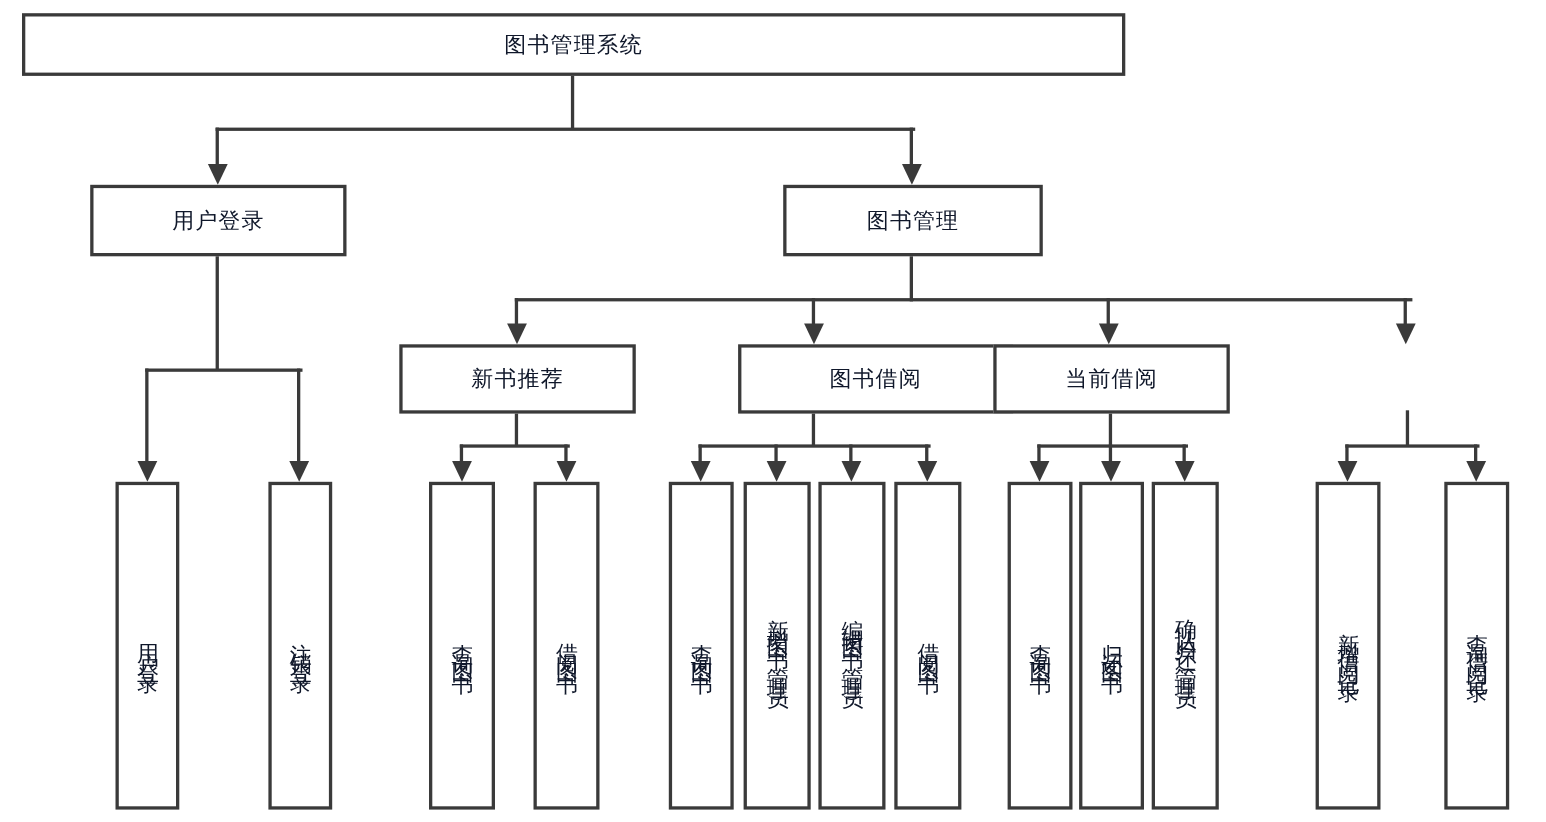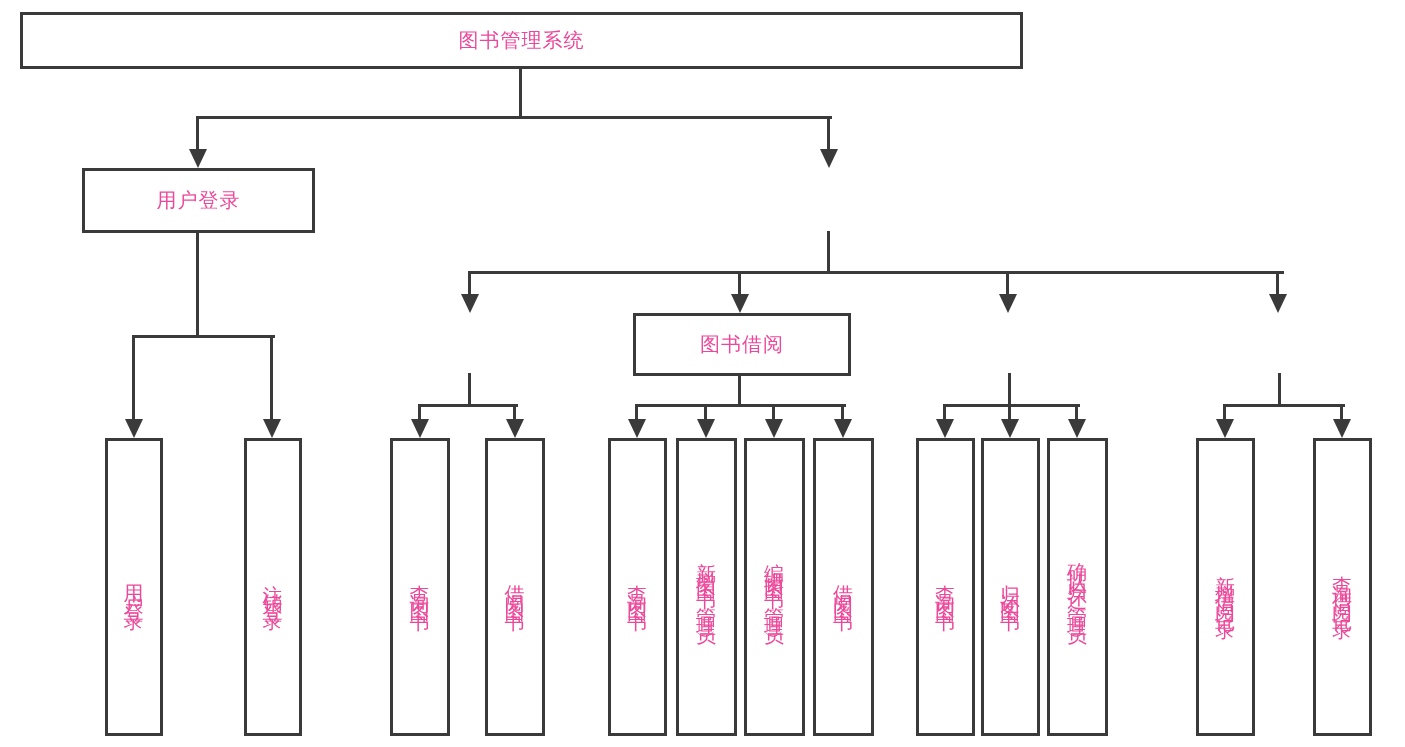--- a/index.html
+++ b/index.html
@@ -11,21 +11,21 @@
   
   .vl{position:absolute;width:3px;background:#3a3a3a;}
   .hl{position:absolute;height:3px;background:#3a3a3a;}
   .ah{position:absolute;width:0;height:0;
       border-left:9px solid transparent;border-right:9px solid transparent;
       border-top:19px solid #3a3a3a;}
   
   .node{
     position:absolute;box-sizing:border-box;border:3px solid #3a3a3a;background:#fff;
     display:flex;align-items:center;justify-content:center;
-    font-size:20px;letter-spacing:1px;color:#ec4899;
+    font-size:20px;letter-spacing:1px;color:#0f172a;
   }
   .leaf .vtext{
     writing-mode:vertical-rl;text-orientation:mixed;
     letter-spacing:9px;line-height:1;font-size:20px;white-space:nowrap;
   }
   .watermark{
     position:absolute;top:714px;right:6px;z-index:5;
     font-size:21px;color:#9e9e9e;letter-spacing:1px;
     text-shadow:1px 1px 0 #fff,-1px -1px 0 #fff;
   }
@@ -94,23 +94,32 @@
   <div class="vl" style="left:1340px;top:404px;height:18px"></div>
   <div class="ah" style="left:1333px;top:419px"></div>
 
   <div class="node" style="left:20px;top:12px;width:1003px;height:57px">
     <span>图书管理系统</span>
   </div>
 
   <div class="node" style="left:82px;top:168px;width:233px;height:65px">
     <span>用户登录</span>
   </div>
+  <div class="node" style="left:712px;top:168px;width:236px;height:65px">
+    <span>图书管理</span>
+  </div>
 
-  <div class="node" style="left:633px;top:313px;width:218px;height:63px">
+  <div class="node" style="left:363px;top:313px;width:215px;height:63px">
+    <span>新书推荐</span>
+  </div>
+  <div class="node" style="left:671px;top:313px;width:250px;height:63px">
     <span>图书借阅</span>
+  </div>
+  <div class="node" style="left:903px;top:313px;width:215px;height:63px">
+    <span>当前借阅</span>
   </div>
 
   <div class="node leaf" style="left:105px;top:438px;width:58px;height:298px">
     <span class="vtext">用户登录</span>
   </div>
   <div class="node leaf" style="left:244px;top:438px;width:58px;height:298px">
     <span class="vtext">注销登录</span>
   </div>
 
   <div class="node leaf" style="left:390px;top:438px;width:60px;height:298px">

